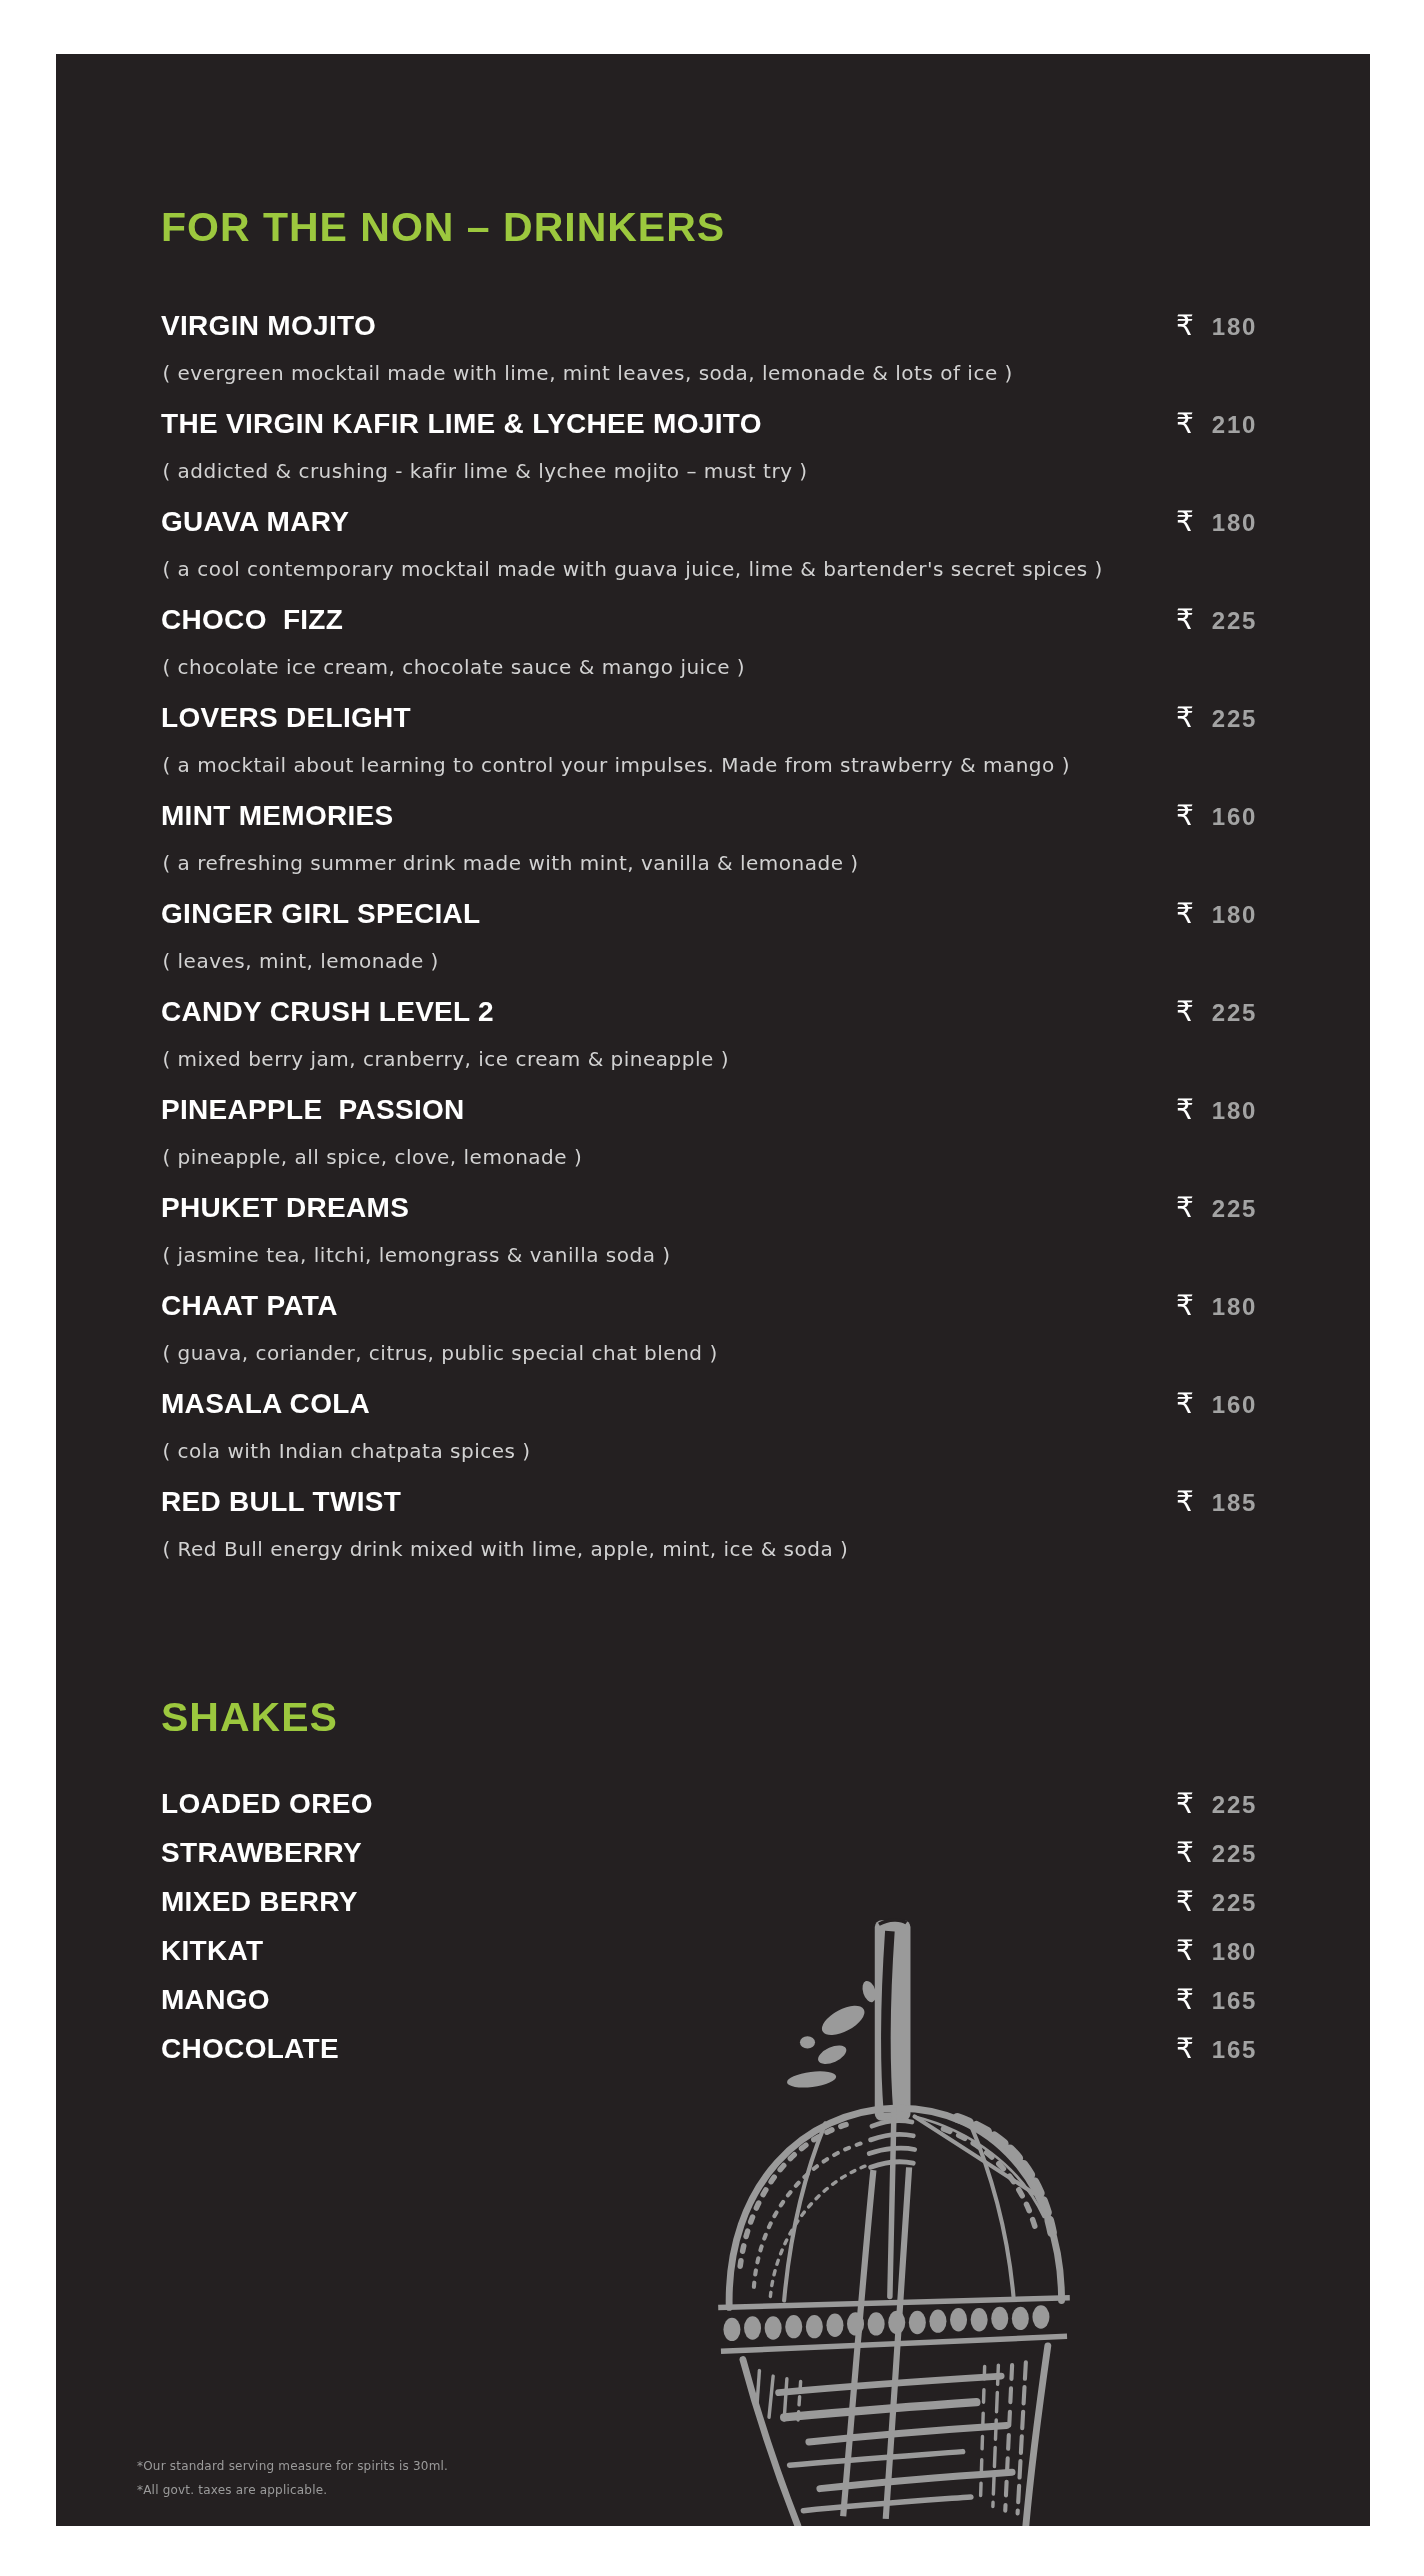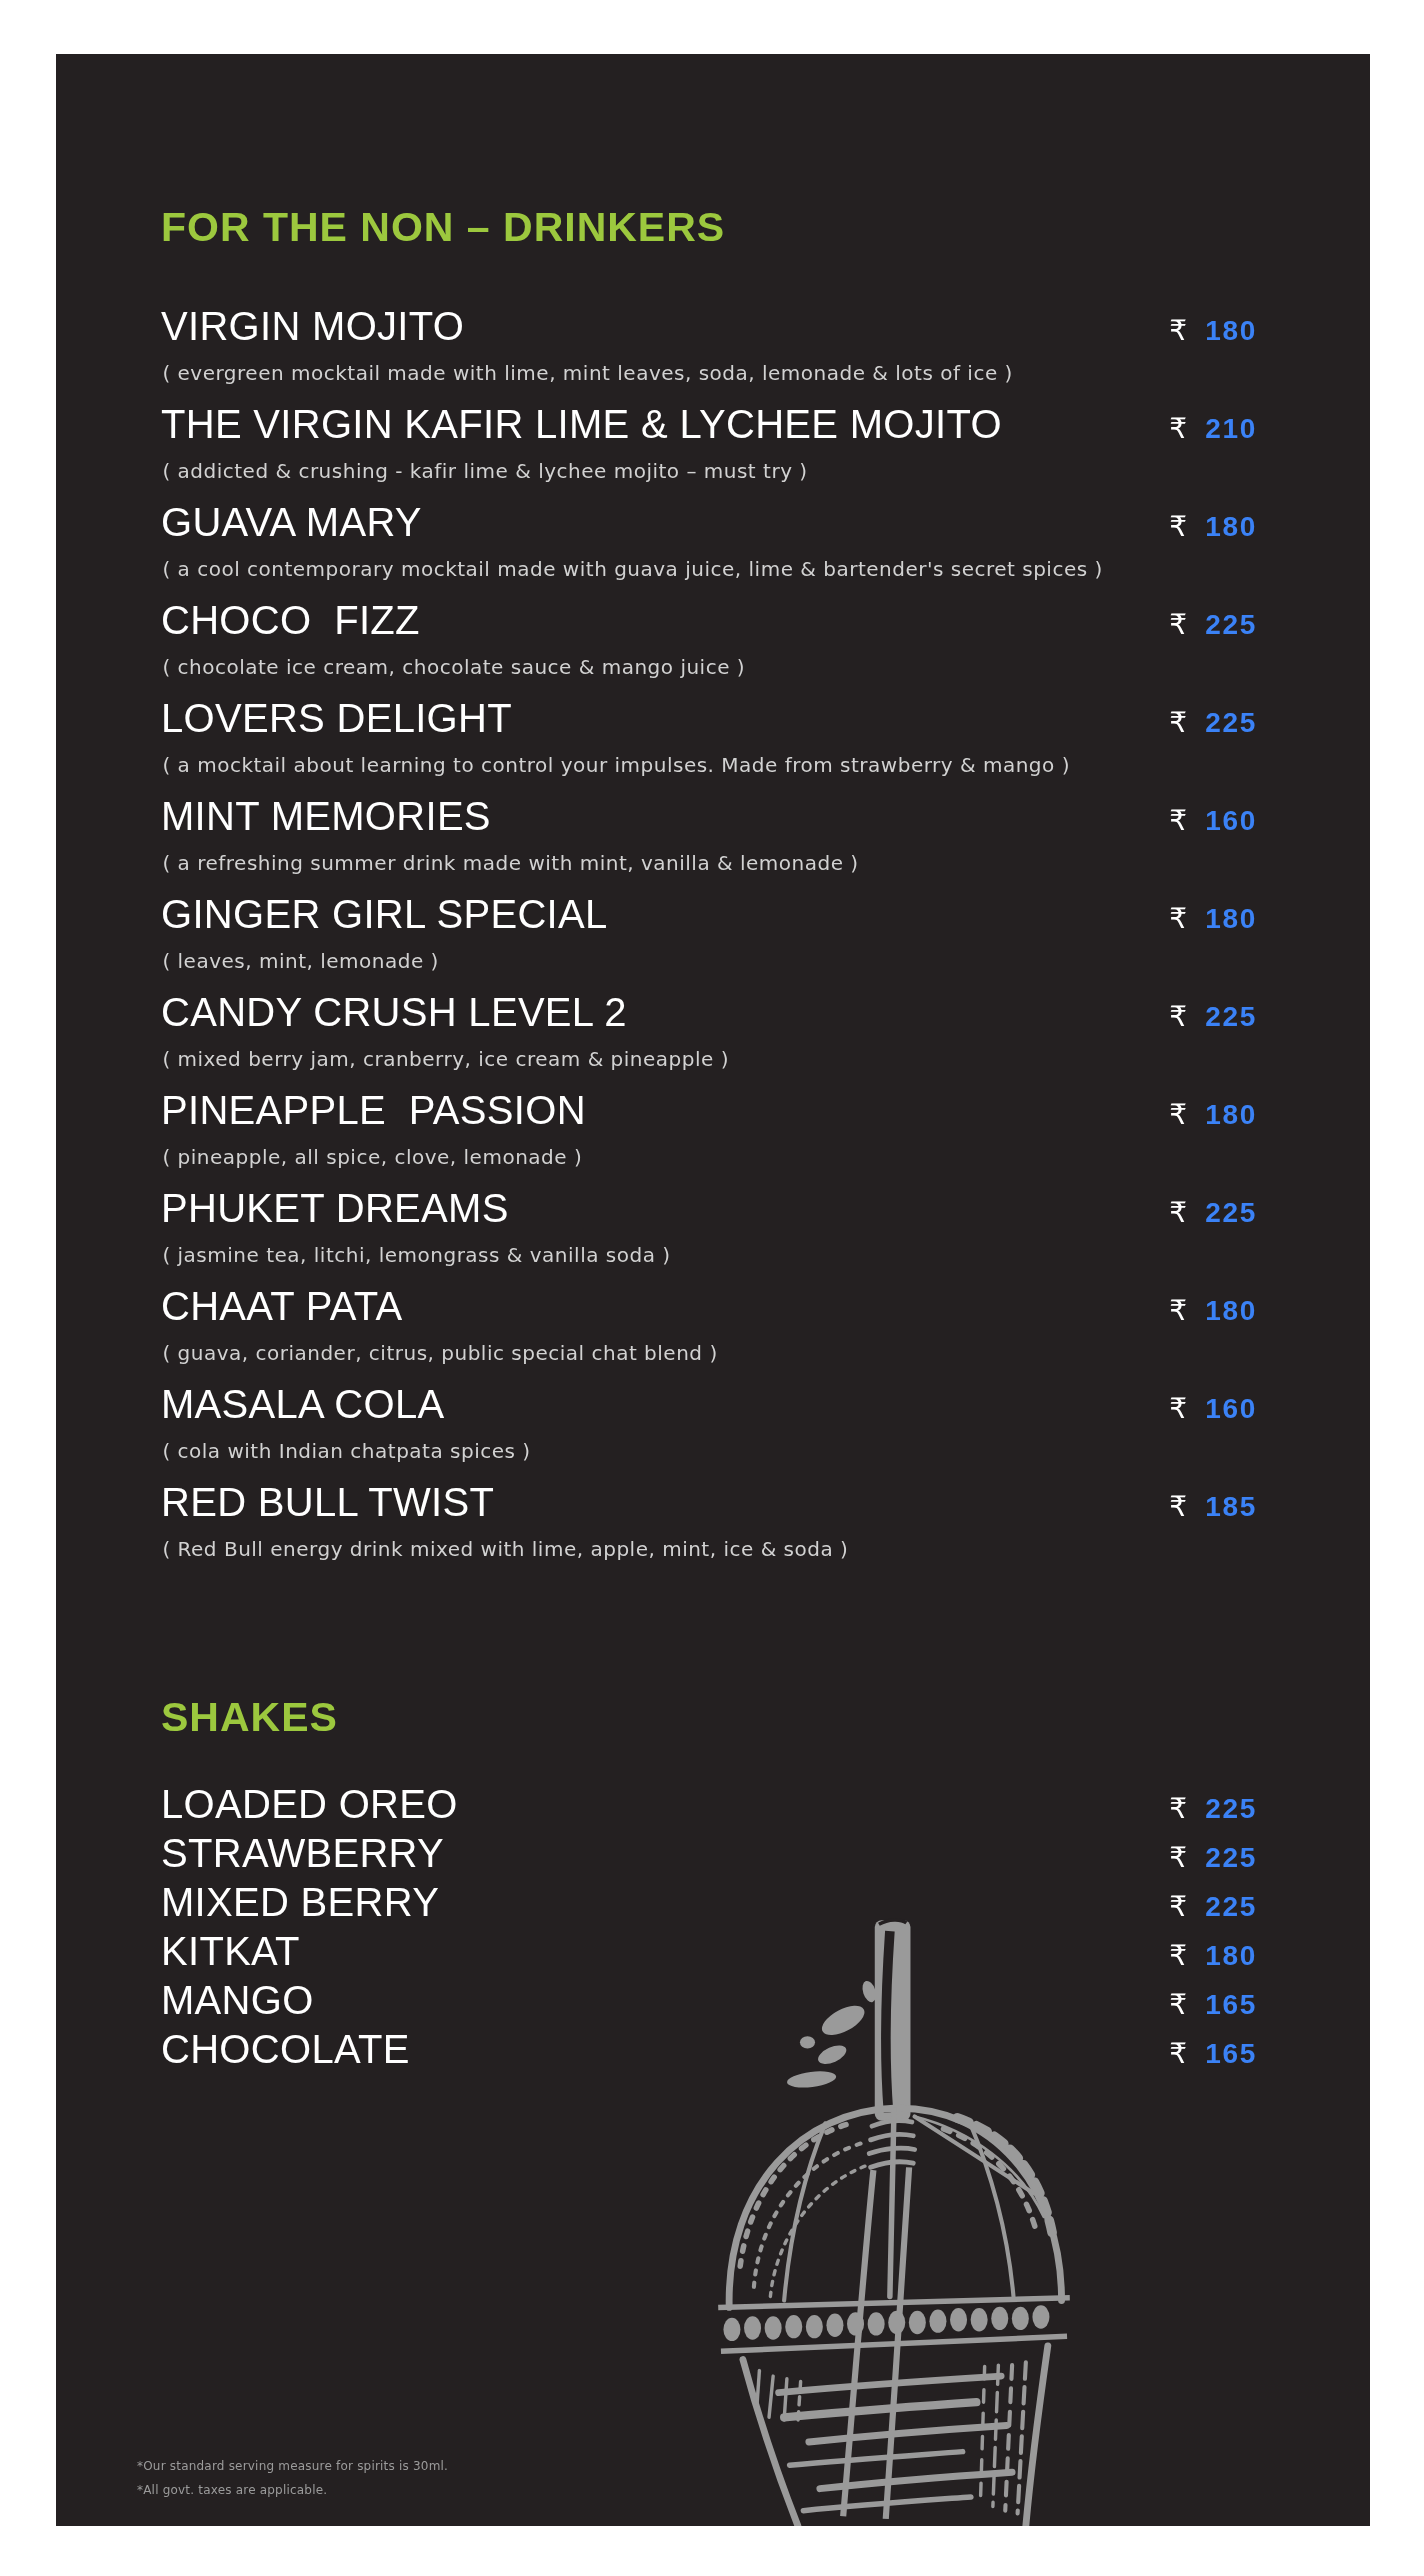--- a/index.html
+++ b/index.html
@@ -24,30 +24,30 @@
     font-size:41px;font-weight:700;letter-spacing:1px;line-height:43px;
     white-space:pre;
   }
   .section-non-drinkers .section-title{margin:152px 0 59px 0;}
   .section-shakes .section-title{margin:114px 0 47px 0;}
   .menu-item{position:relative;}
   .section-non-drinkers .menu-item{height:98px;}
   .section-shakes .menu-item{height:49px;text-align:right;}
   .item-row{display:flex;justify-content:space-between;align-items:baseline;}
   .item-name{
-    color:var(--white);font-size:40px;font-weight:400;letter-spacing:0.3px;
+    color:var(--white);font-size:28px;font-weight:700;letter-spacing:0.3px;
     line-height:36px;white-space:pre;
   }
   .item-price{display:flex;align-items:baseline;white-space:nowrap;}
   .rupee{
     font-family:"DejaVu Sans",sans-serif;font-weight:400;font-size:28px;
     color:var(--white);margin-right:18px;
   }
   .price-value{
-    color:#3b82f6;font-size:28px;font-weight:700;letter-spacing:1.7px;line-height:36px;
+    color:#a3a3a3;font-size:24px;font-weight:700;letter-spacing:1.7px;line-height:36px;
   }
   .item-desc{
     position:absolute;left:1.4px;top:53px;
     color:var(--desc);
     font-family:"DejaVu Sans",sans-serif;
     font-size:20px;font-weight:400;letter-spacing:0.5px;line-height:25px;
     white-space:nowrap;
   }
   .footnotes{position:absolute;left:81px;top:2400px;}
   .footnote{

